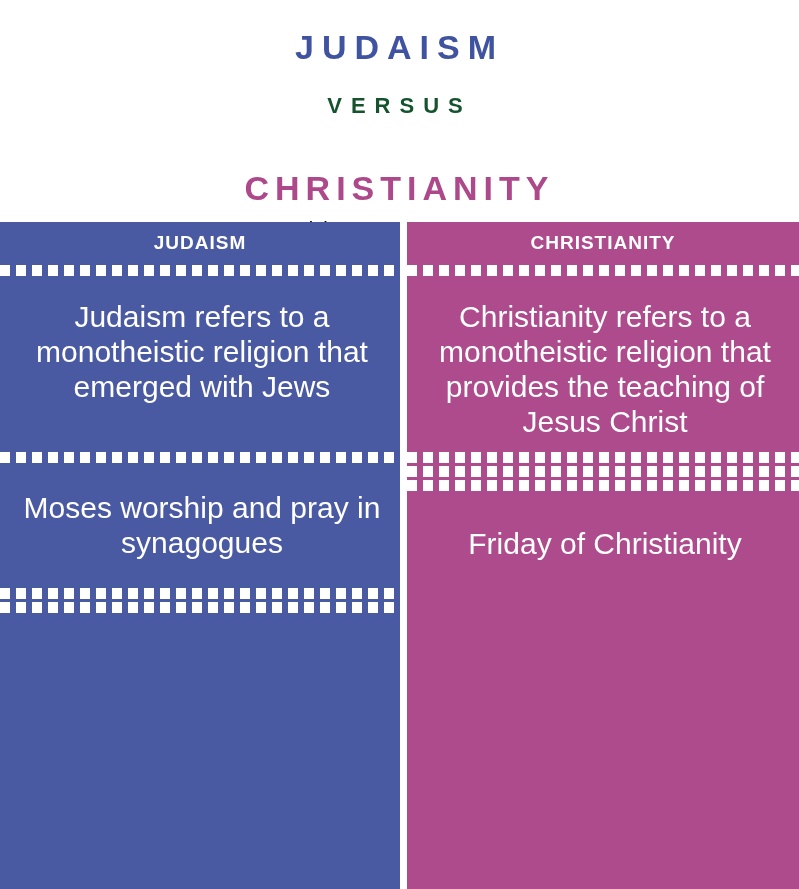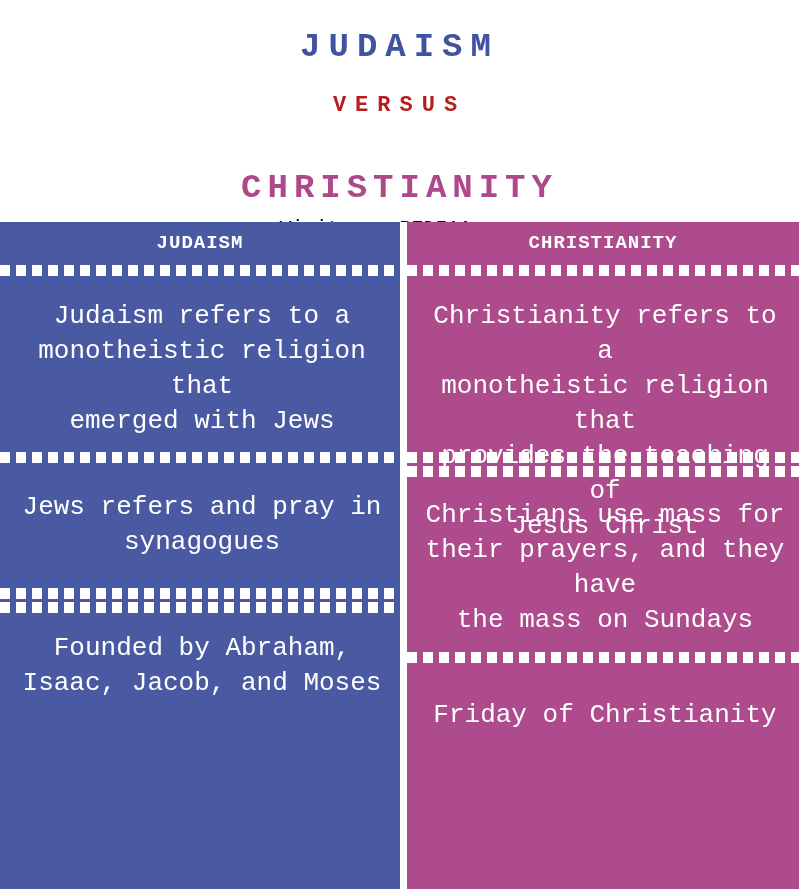--- a/index.html
+++ b/index.html
@@ -1,21 +1,21 @@
 <!DOCTYPE html>
 <html><head>
 <meta charset="utf-8">
 <style>
   html, body { margin: 0; padding: 0; }
   .page {
     width: 799px;
     height: 889px;
     background: #ffffff;
     overflow: hidden;
-    font-family: Liberation Mono, monospace;
+    font-family: Liberation Sans, sans-serif;
   }
 
   
   .top-block {
     height: 222px;
     text-align: center;
   }
   .main-title {
     font-weight: bold;
     font-size: 34px;
@@ -23,21 +23,21 @@
     letter-spacing: 8px;
     padding-top: 27px;
     color: #3f53a0;
   }
   .versus-title {
     font-weight: bold;
     font-size: 22px;
     line-height: 26px;
     letter-spacing: 9px;
     margin-top: 26px;
-    color: #b91c1c;
+    color: #14532d;
   }
   .christianity-title {
     font-weight: bold;
     font-size: 34px;
     line-height: 40px;
     letter-spacing: 6px;
     margin-top: 22px;
     color: #ad488b;
   }
   .visit-note {
@@ -83,21 +83,21 @@
       #ffffff 0px, #ffffff 10px,
       transparent 10px, transparent 16px);
   }
 
   .cell {
     box-sizing: border-box;
     display: flex;
     justify-content: center;
     text-align: center;
     white-space: pre-line;
-    font-size: 26px;
+    font-size: 30px;
     line-height: 35px;
     padding-left: 12px;
     padding-right: 8px;
   }
   .cell-1 { height: 173px; align-items: flex-start; padding-top: 22px; }
   .cell-2 { height: 122px; align-items: center; }
   .cell-3 { height: 172px; align-items: flex-start; padding-top: 20px; }
   .cell-4 { height: 103px; align-items: center; }
 </style>
 </head>
@@ -120,32 +120,30 @@
       <div class="dash-band">
         <div class="dash-line"></div>
       </div>
       <div class="cell cell-1">Judaism refers to a
 monotheistic religion that
 emerged with Jews</div>
 
       <div class="dash-band">
         <div class="dash-line"></div>
       </div>
-      <div class="cell cell-2">Jews refers and pray in
+      <div class="cell cell-2">Moses worship and pray in
 synagogues</div>
 
       <div class="dash-band">
         <div class="dash-line"></div>
       </div>
 
       <div class="dash-band">
         <div class="dash-line"></div>
       </div>
-      <div class="cell cell-4">Founded by Abraham,
-Isaac, Jacob, and Moses</div>
     </div>
 
     <div class="col-gap"></div>
 
     <div class="col col-christianity">
       <div class="col-header">CHRISTIANITY</div>
 
       <div class="dash-band">
         <div class="dash-line"></div>
       </div>
@@ -154,23 +152,20 @@
 provides the teaching of
 Jesus Christ</div>
 
       <div class="dash-band">
         <div class="dash-line"></div>
       </div>
 
       <div class="dash-band">
         <div class="dash-line"></div>
       </div>
-      <div class="cell cell-3">Christians use mass for
-their prayers, and they have
-the mass on Sundays</div>
 
       <div class="dash-band">
         <div class="dash-line"></div>
       </div>
       <div class="cell cell-4">Friday of Christianity</div>
     </div>
 
   </div>
 </div>
 

